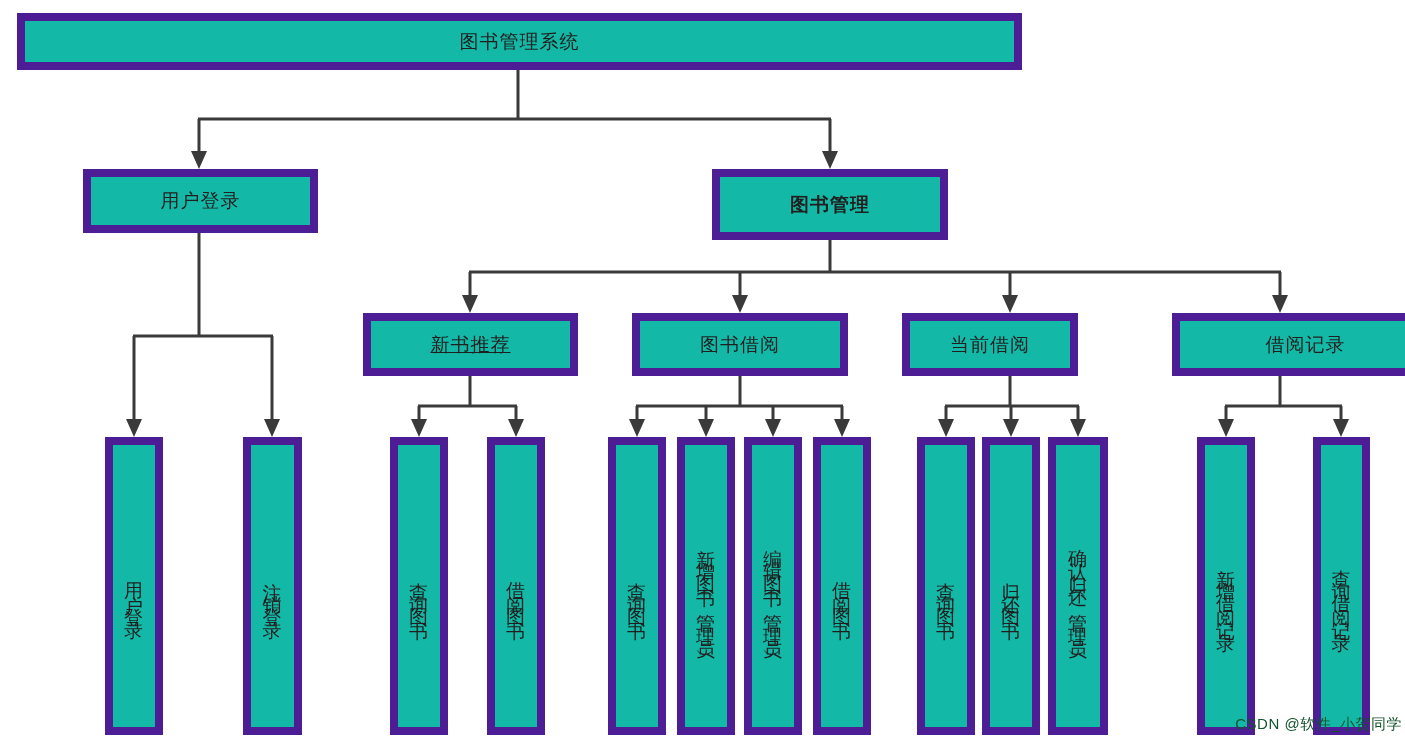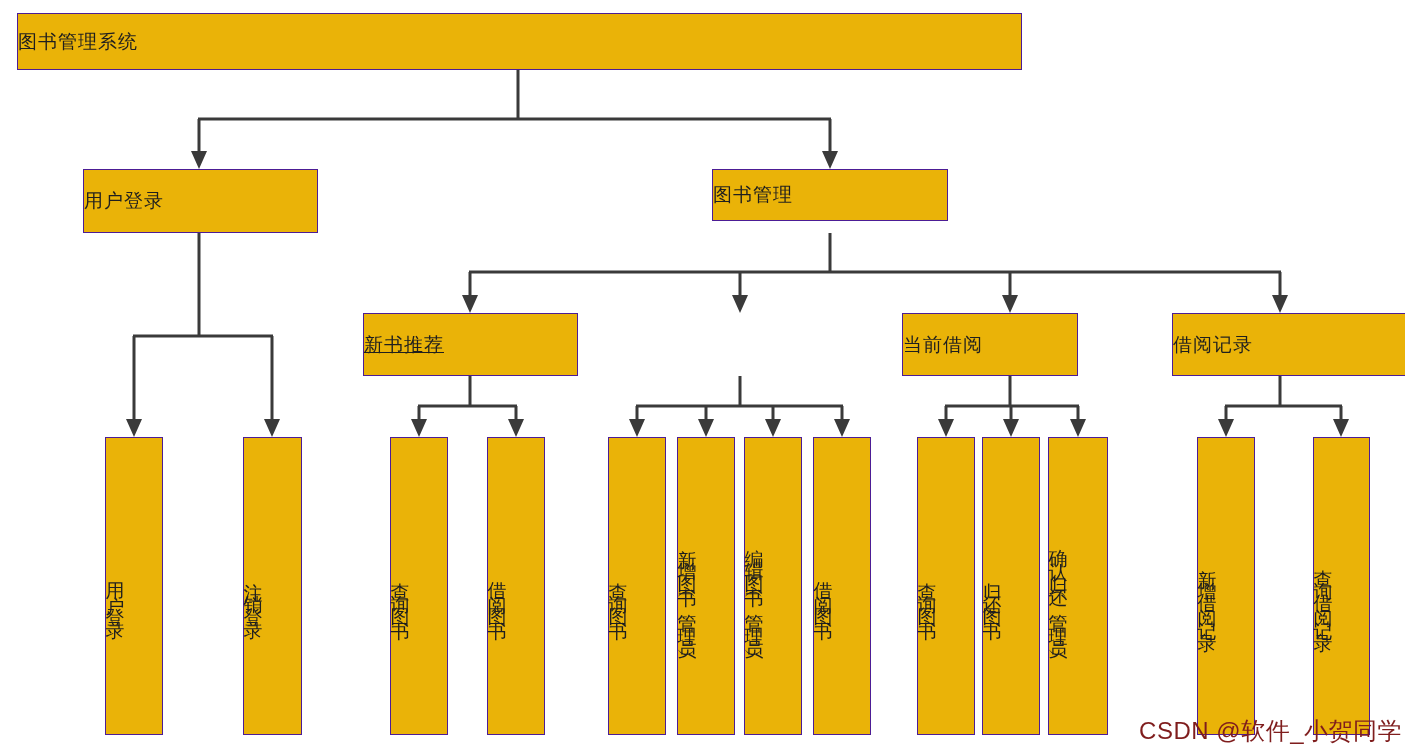--- a/index.html
+++ b/index.html
@@ -15,47 +15,47 @@
     overflow: hidden;
   }
   #connectors {
     position: absolute;
     left: 0; top: 0;
     width: 1405px; height: 747px;
   }
   .box {
     position: absolute;
     box-sizing: border-box;
-    border: 1px solid #4c1d95;
-    background: #eab308;
+    border: 8px solid #4c1d95;
+    background: #14b8a6;
     display: flex;
     align-items: center;
-    justify-content: flex-start;
+    justify-content: center;
     color: #1f1f1f;
   }
   .hlabel {
     font-size: 19px;
     letter-spacing: 1px;
     white-space: nowrap;
   }
   .vbox .vlabel {
     writing-mode: vertical-rl;
     text-orientation: mixed;
     font-size: 19px;
     line-height: 1;
     letter-spacing: 13px;
     margin-bottom: -13px;
     white-space: nowrap;
   }
   #watermark {
     position: absolute;
     top: 715px;
     right: 3px;
-    font-size: 24px;
-    color: #7f1d1d;
+    font-size: 15px;
+    color: #14532d;
     letter-spacing: 0.5px;
     white-space: nowrap;
   }
 </style>
 </head>
 <body>
 
 <div id="stage">
 
   <svg id="connectors" viewBox="0 0 1405 747" xmlns="http://www.w3.org/2000/svg">
@@ -113,26 +113,29 @@
              M1333 419 L1349 419 L1341 437 Z"></path>
   </svg>
 
   <div class="box" style="left:17px; top:13px; width:1005px; height:57px;">
     <span class="hlabel">图书管理系统</span>
   </div>
 
   <div class="box" style="left:83px; top:169px; width:235px; height:64px;">
     <span class="hlabel">用户登录</span>
   </div>
-  <div class="box" style="left:712px; top:169px; width:236px; height:52px;">
+  <div class="box" style="left:712px; top:169px; width:236px; height:71px;font-weight:bold;">
     <span class="hlabel">图书管理</span>
   </div>
 
   <div class="box" style="left:363px; top:313px; width:215px; height:63px;text-decoration:underline;">
     <span class="hlabel">新书推荐</span>
+  </div>
+  <div class="box" style="left:632px; top:313px; width:216px; height:63px;">
+    <span class="hlabel">图书借阅</span>
   </div>
   <div class="box" style="left:902px; top:313px; width:176px; height:63px;">
     <span class="hlabel">当前借阅</span>
   </div>
   <div class="box" style="left:1172px; top:313px; width:267px; height:63px;">
     <span class="hlabel">借阅记录</span>
   </div>
 
   <div class="box vbox" style="left:105px; top:437px; width:58px; height:298px;">
     <span class="vlabel">用户登录</span>

